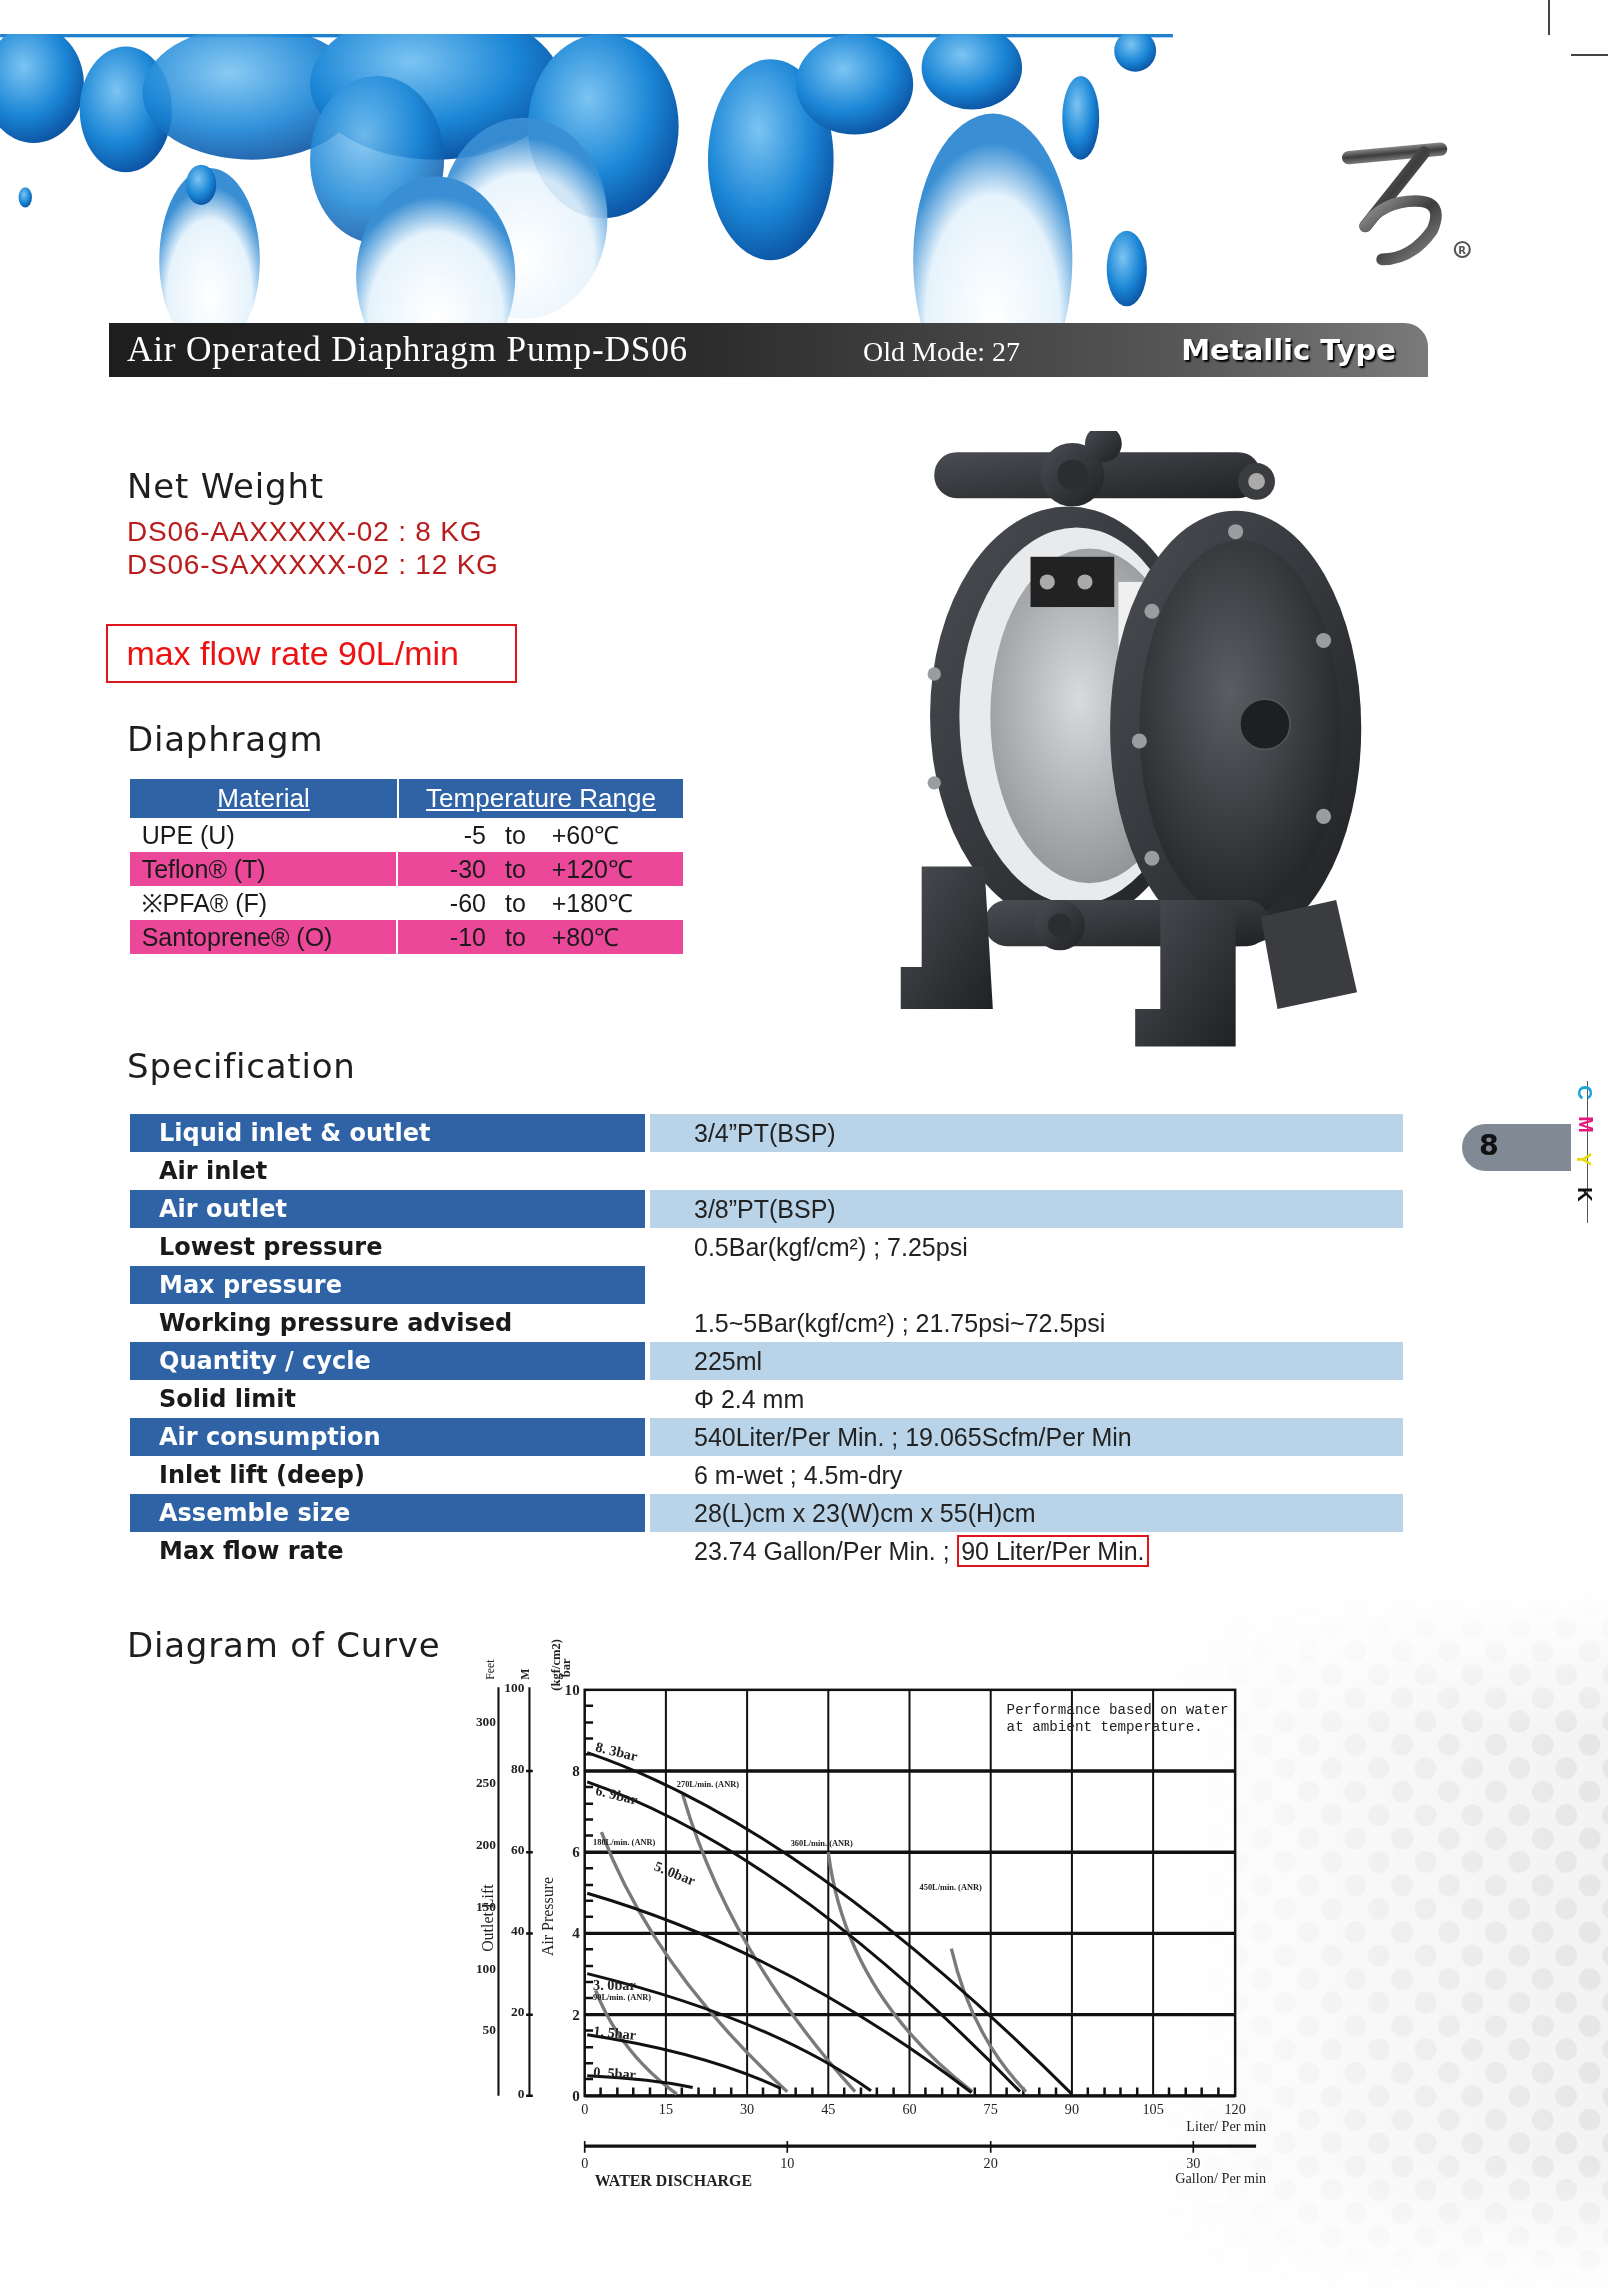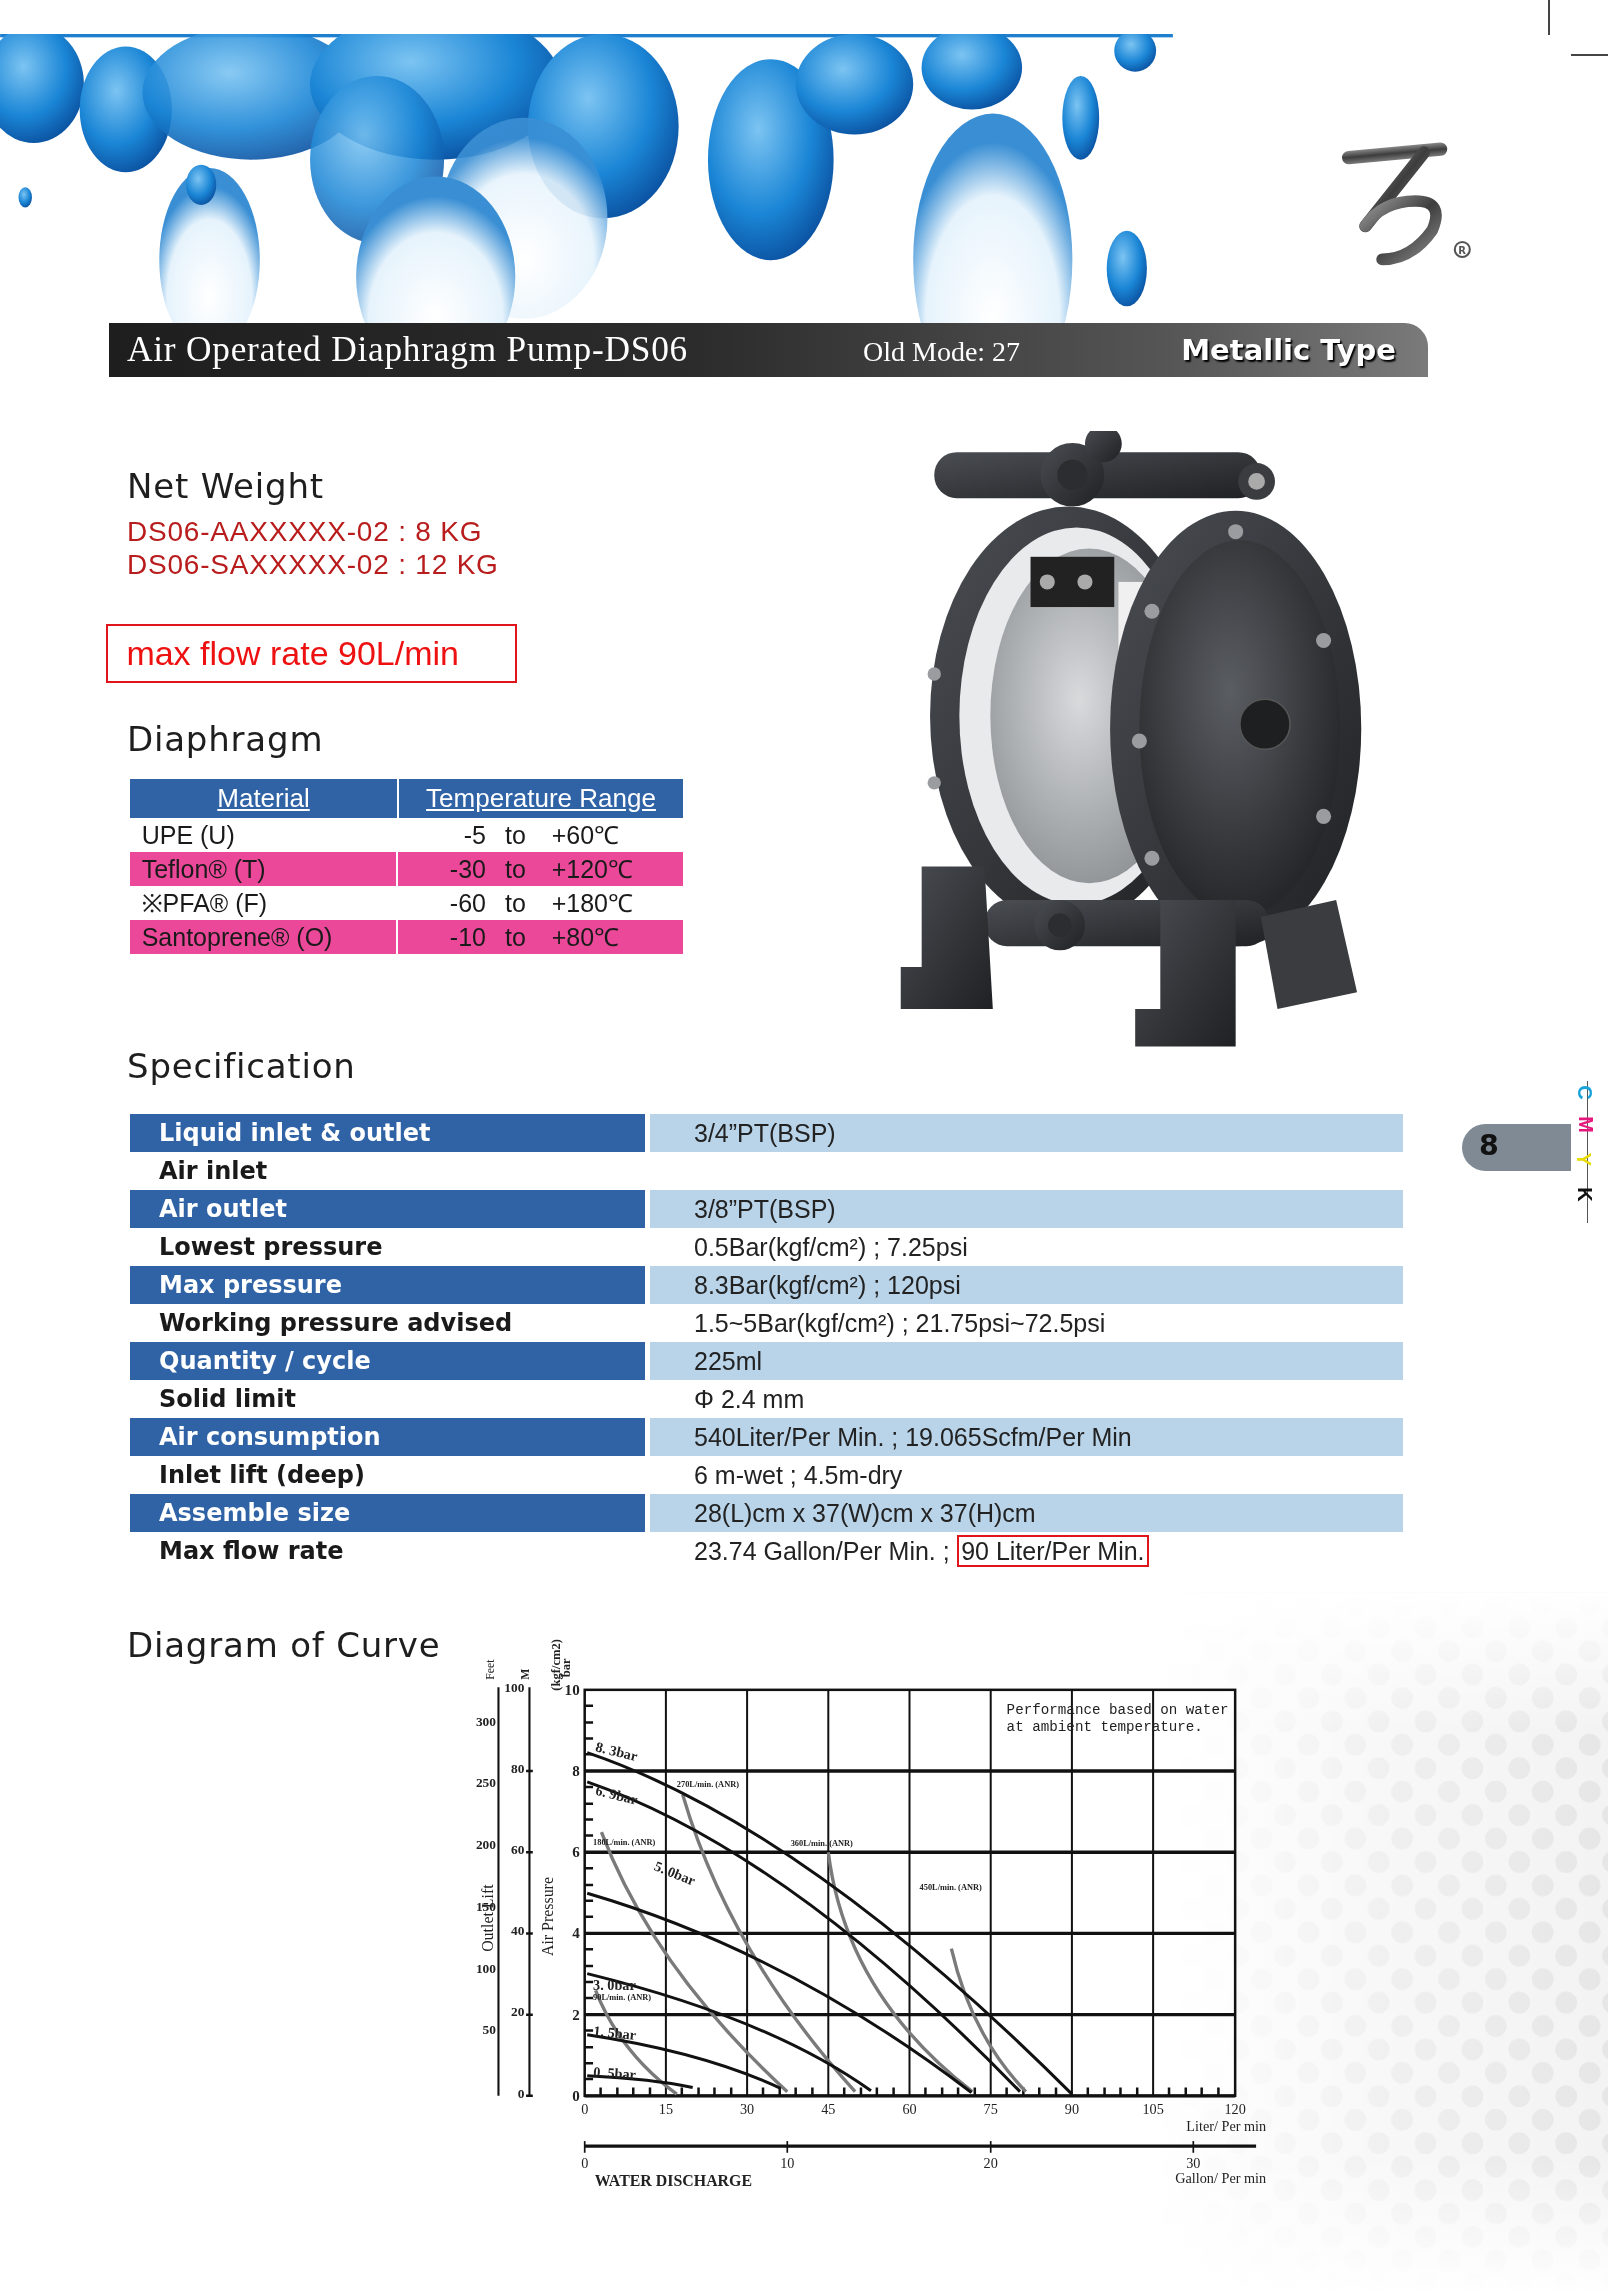--- a/index.html
+++ b/index.html
@@ -231,21 +231,20 @@
   <div class="srow alt">
       <div class="k">Air outlet</div>
       <div class="v">3/8”PT(BSP)</div>
     </div>
   <div class="srow">
       <div class="k">Lowest pressure</div>
       <div class="v">0.5Bar(kgf/cm²) ; 7.25psi</div>
     </div>
   <div class="srow alt">
       <div class="k">Max pressure</div>
-      <div class="v">8.3Bar(kgf/cm²) ; 120psi</div>
     </div>
   <div class="srow">
       <div class="k">Working pressure advised</div>
       <div class="v">1.5~5Bar(kgf/cm²) ; 21.75psi~72.5psi</div>
     </div>
   <div class="srow alt">
       <div class="k">Quantity / cycle</div>
       <div class="v">225ml</div>
     </div>
   <div class="srow">
@@ -255,21 +254,21 @@
   <div class="srow alt">
       <div class="k">Air consumption</div>
       <div class="v">540Liter/Per Min. ; 19.065Scfm/Per Min</div>
     </div>
   <div class="srow">
       <div class="k">Inlet lift (deep)</div>
       <div class="v">6 m-wet ; 4.5m-dry</div>
     </div>
   <div class="srow alt">
       <div class="k">Assemble size</div>
-      <div class="v">28(L)cm x 37(W)cm x 37(H)cm</div>
+      <div class="v">28(L)cm x 23(W)cm x 55(H)cm</div>
     </div>
   <div class="srow">
       <div class="k">Max flow rate</div>
       <div class="v"><span>23.74 Gallon/Per Min. ;</span> <span class="hl">90 Liter/Per Min.</span></div>
     </div>
 </div>
 
 <div class="abs ptab">
   <span>8</span>
 </div>

